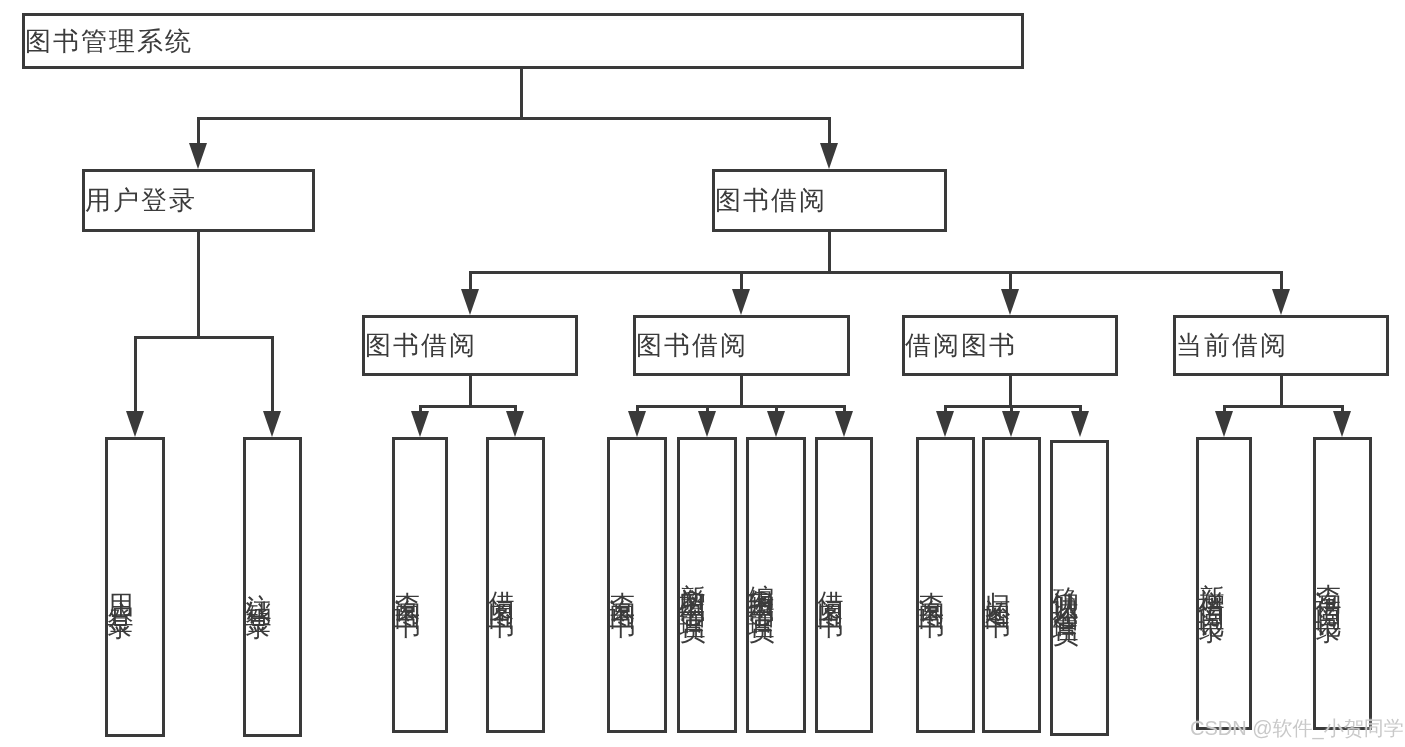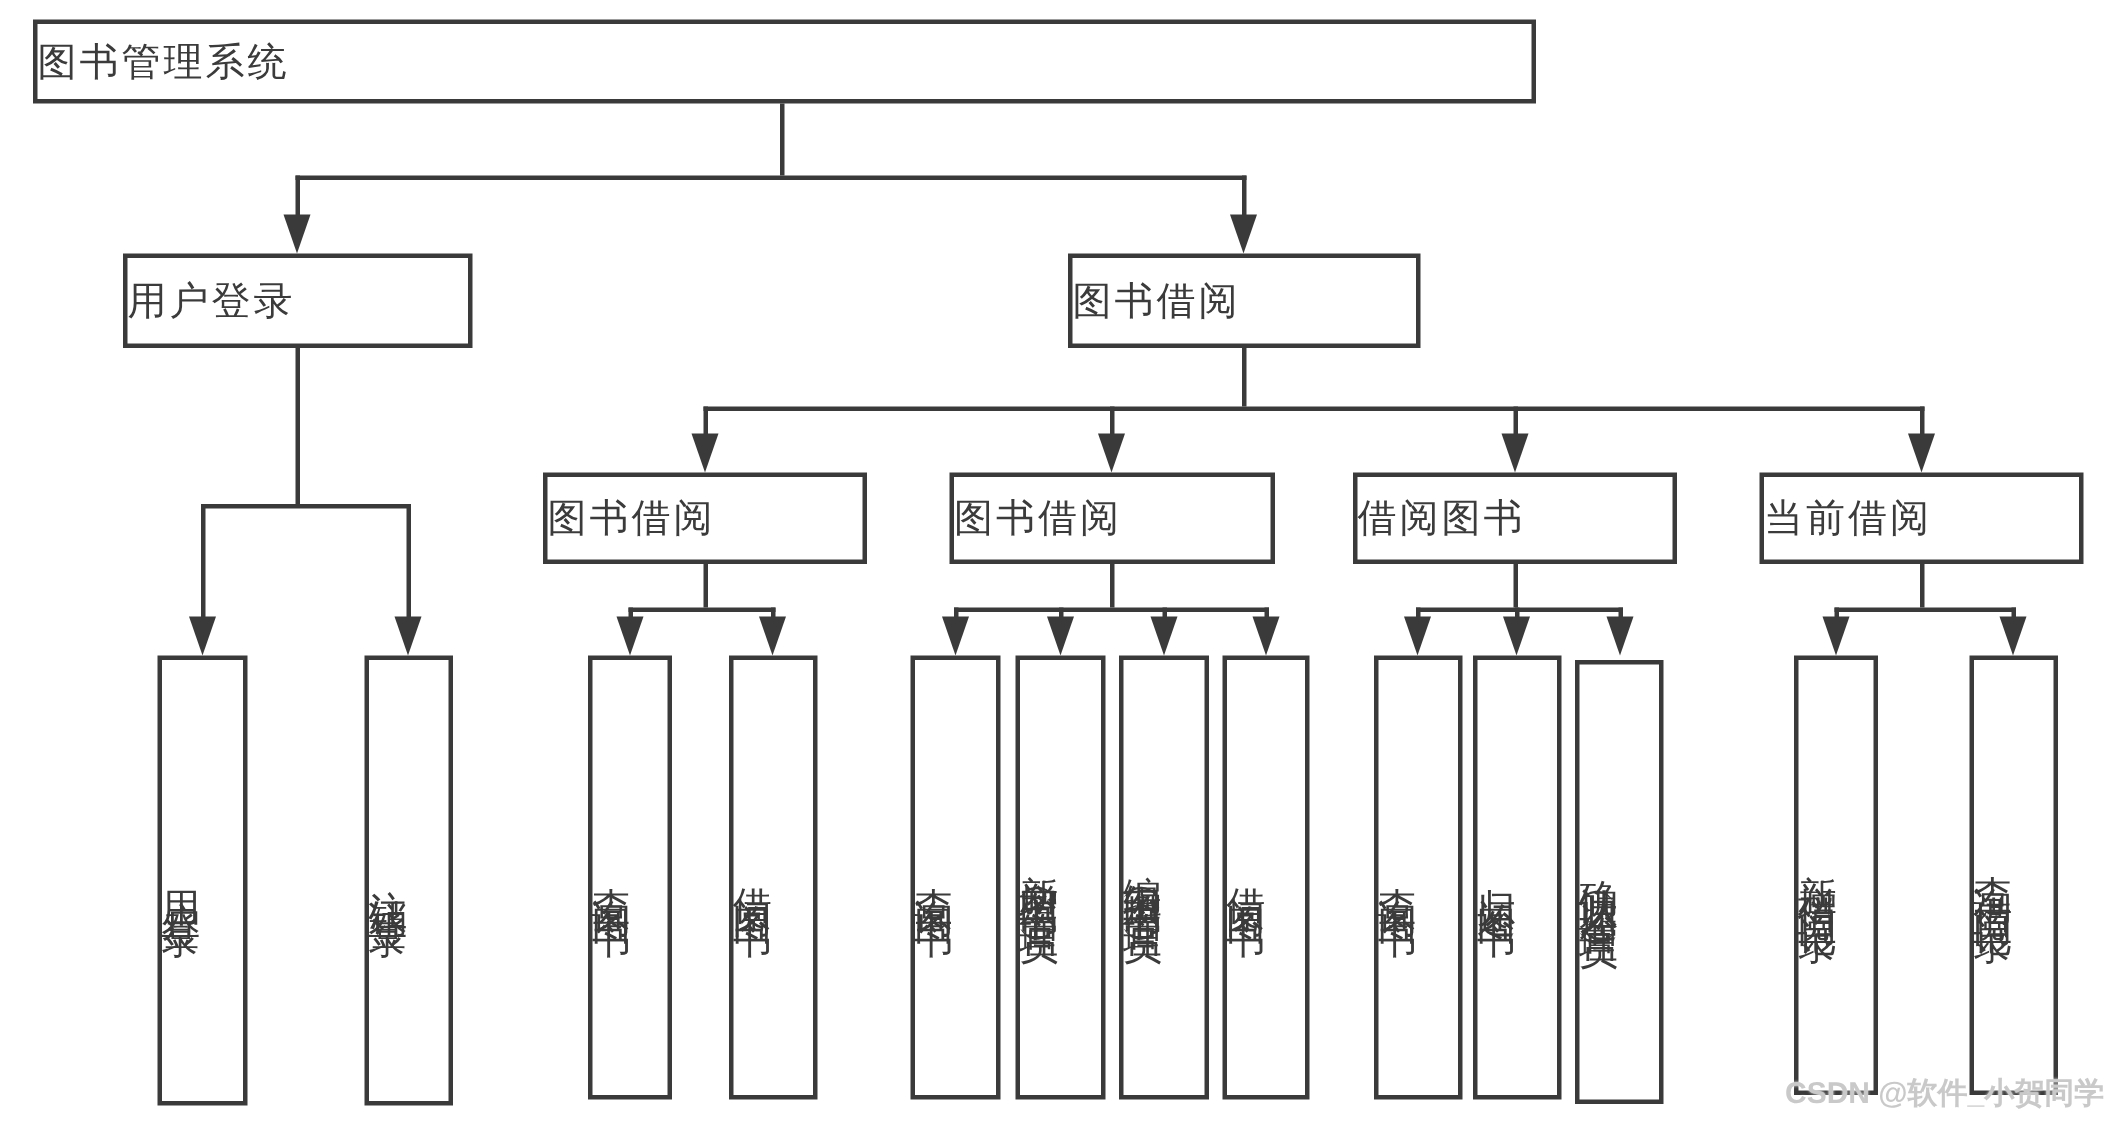--- a/index.html
+++ b/index.html
@@ -52,21 +52,20 @@
     border-top:26px solid var(--line);
   }
   .watermark{
     position:absolute;
     left:1190px;top:715px;
     font-size:20px;
     color:var(--watermark);
     text-shadow:0 0 2px #ffffff;
     white-space:nowrap;
     z-index:10;
-    font-weight:bold;
   }
 </style>
 </head>
 <body>
 
 <div class="node title" style="left:22px;top:13px;width:1002px;height:56px;">
   <span>图书管理系统</span>
 </div>
 
 <div class="node title" style="left:82px;top:169px;width:233px;height:63px;">

